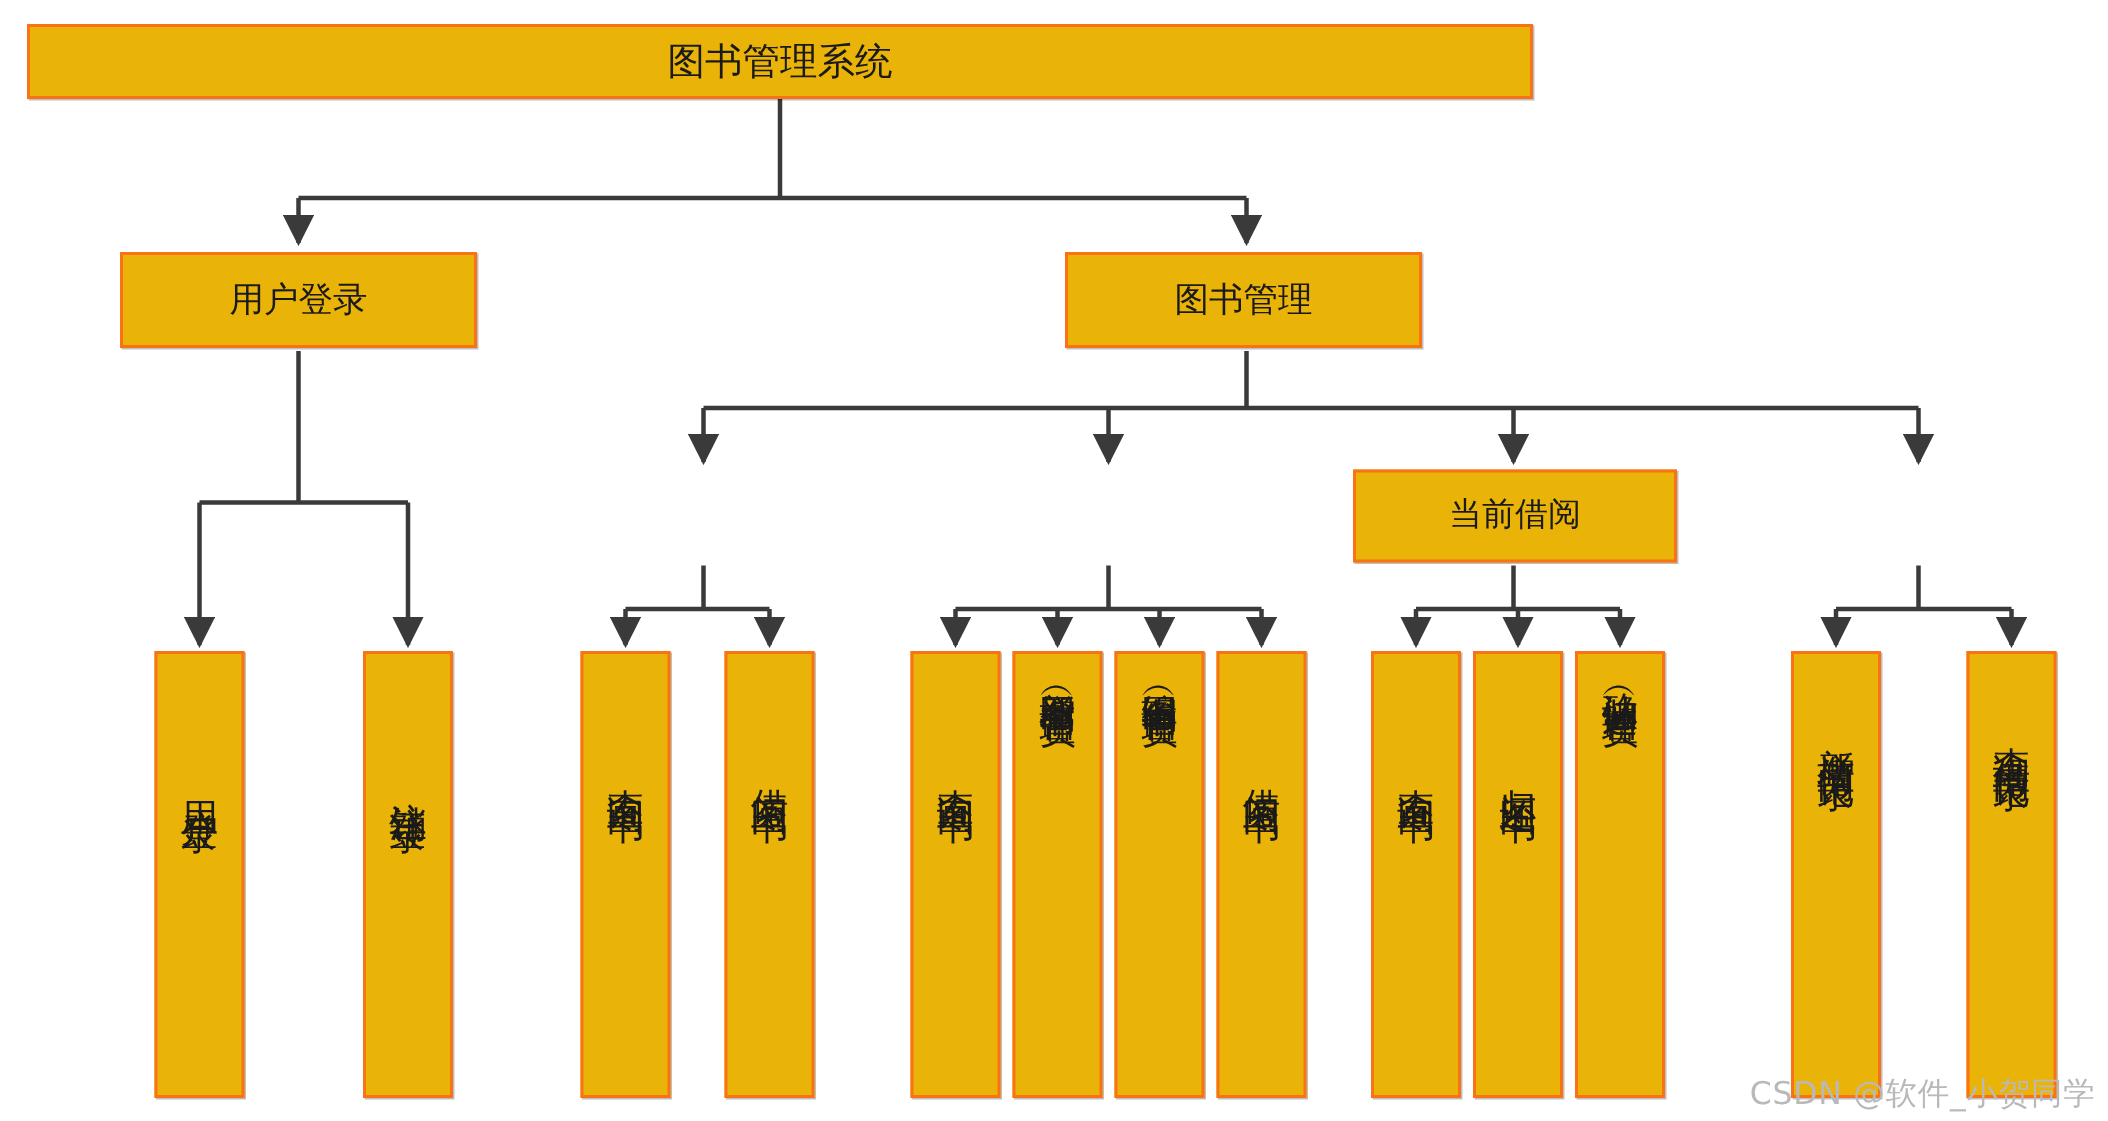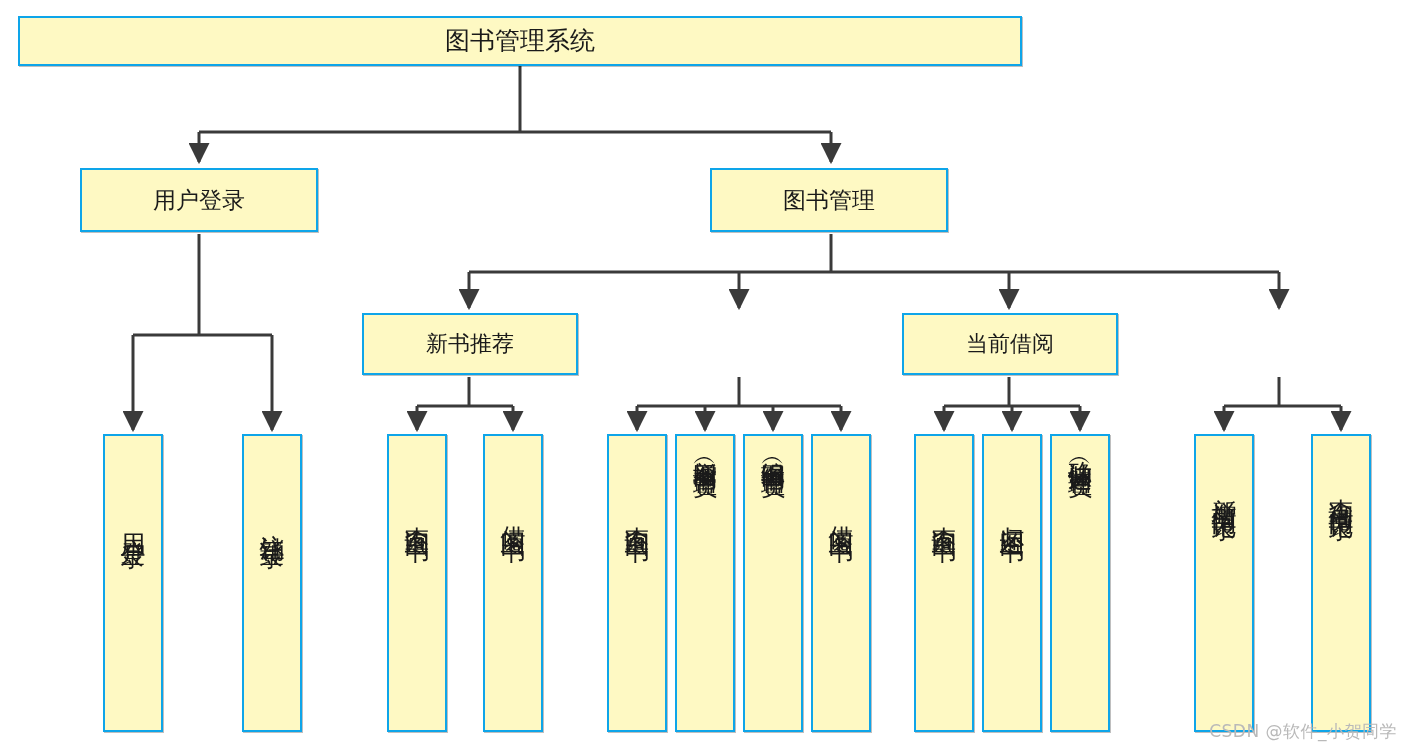--- a/index.html
+++ b/index.html
@@ -21,22 +21,22 @@
     position: absolute;
     left: 0;
     top: 0;
     width: 1405px;
     height: 747px;
     pointer-events: none;
   }
   .node {
     position: absolute;
     box-sizing: border-box;
-    border: 2px solid #0ea5e9;
-    background: #fef9c3;
+    border: 2px solid #f97316;
+    background: #eab308;
     display: flex;
     align-items: center;
     justify-content: center;
     color: #1a1a1a;
     box-shadow: 1px 1px 0 rgba(0,0,0,0.25);
   }
   .node .cap {
     white-space: nowrap;
     line-height: 1.15;
   }
@@ -53,21 +53,21 @@
     font-size: 25px;
     letter-spacing: 4px;
     line-height: 1.0;
     white-space: nowrap;
   }
   .node.leaf.tall .cap { font-size: 24px; letter-spacing: 2px; }
   .watermark {
     position: absolute;
     right: 8px;
     bottom: 4px;
-    font-size: 17px;
+    font-size: 21px;
     color: #b9b9b9;
     letter-spacing: 0.5px;
     white-space: nowrap;
   }
 </style>
 </head>
 <body>
 
 <div id="canvas">
 
@@ -125,23 +125,20 @@
     <span class="cap">图书管理系统</span>
   </div>
 
   <div class="node lvl2" style="left:80px; top:168px; width:238px; height:64px;">
     <span class="cap">用户登录</span>
   </div>
   <div class="node lvl2" style="left:710px; top:168px; width:238px; height:64px;justify-content:center;">
     <span class="cap">图书管理</span>
   </div>
 
-  <div class="node lvl3" style="left:362px; top:313px; width:216px; height:62px;">
-    <span class="cap">新书推荐</span>
-  </div>
   <div class="node lvl3" style="left:902px; top:313px; width:216px; height:62px;align-items:center;">
     <span class="cap">当前借阅</span>
   </div>
 
   <div class="node leaf" style="left:103px; top:434px; width:60px; height:298px; padding-top:78px;">
     <span class="cap">用户登录</span>
   </div>
   <div class="node leaf" style="left:242px; top:434px; width:60px; height:298px; padding-top:78px;">
     <span class="cap">注销登录</span>
   </div>

